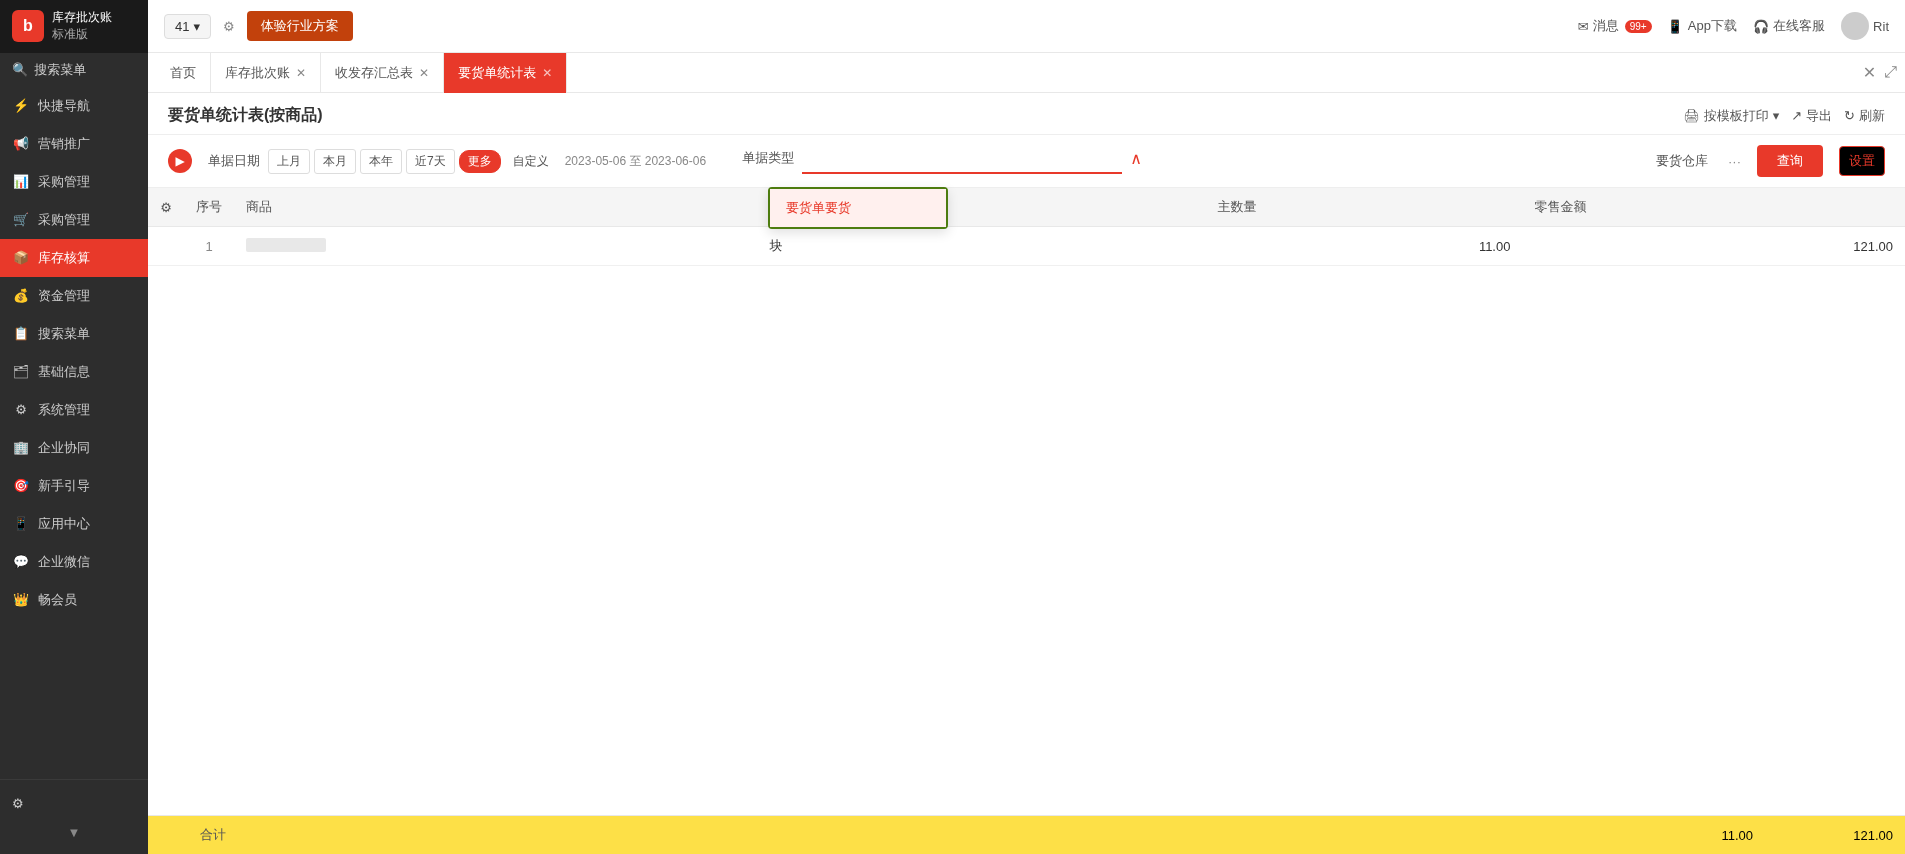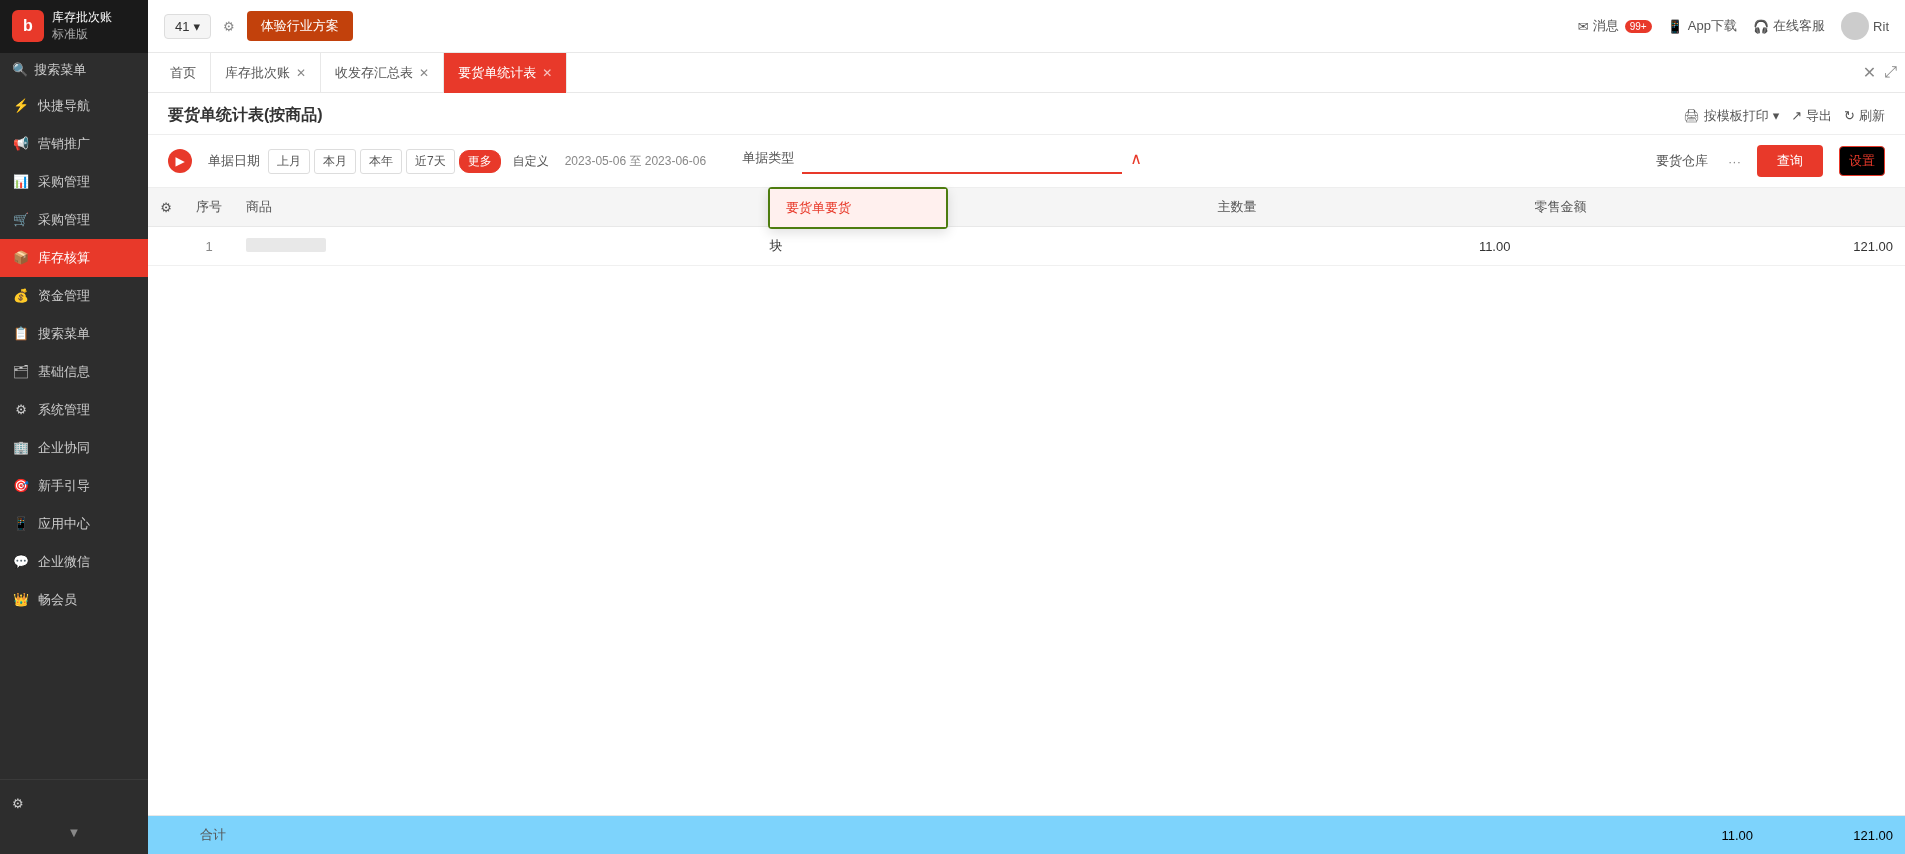--- a/index.html
+++ b/index.html
@@ -398,21 +398,21 @@
       border-radius: 2px;
       width: 80px;
       height: 14px;
     }
     .cell-num {
       text-align: right;
     }
 
     
     .table-footer {
-      background: #7dd3fc;
+      background: #fde047;
       border-top: 1px solid #e8e8e8;
       padding: 10px 12px;
       display: flex;
       align-items: center;
       gap: 20px;
       font-size: 13px;
     }
     .footer-label {
       color: #555;
       padding-left: 40px;

